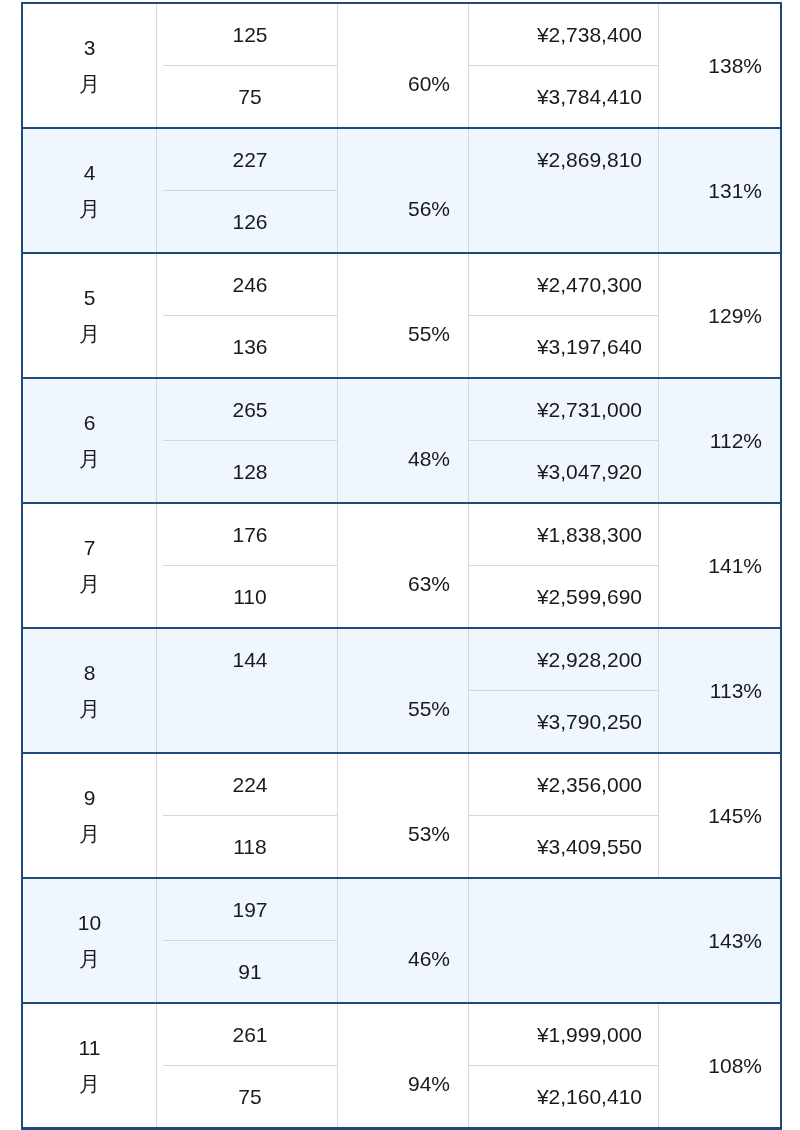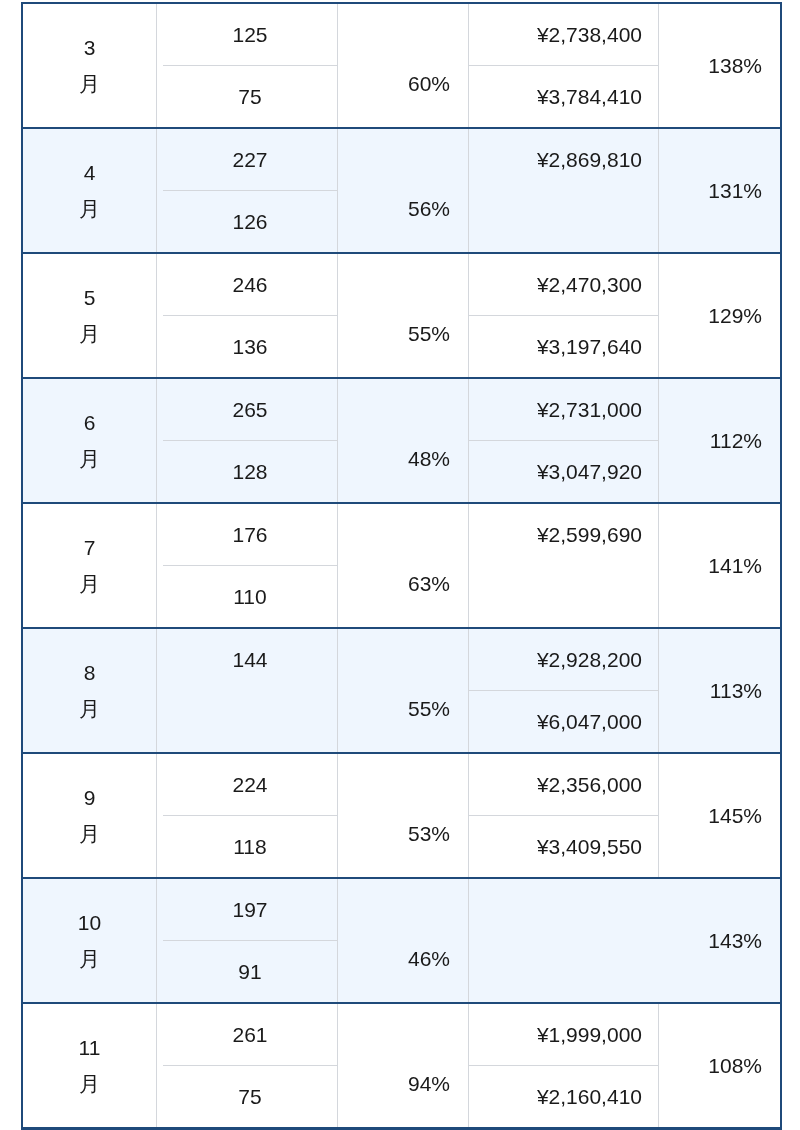--- a/index.html
+++ b/index.html
@@ -98,36 +98,37 @@
       <div class="cell c-month">
         <span>7</span>
         <span>月</span>
       </div>
       <div class="cell c-cnt">
         <div class="sub top">176</div>
         <div class="sub bot">110</div>
       </div>
       <div class="cell c-rate">63%</div>
       <div class="cell c-amt">
+        <div class="sub top">¥1,838,300</div>
         <div class="sub bot">¥2,599,690</div>
       </div>
       <div class="cell c-pct">141%</div>
     </div>
     <div class="grp alt">
       <div class="cell c-month">
         <span>8</span>
         <span>月</span>
       </div>
       <div class="cell c-cnt">
         <div class="sub bot">144</div>
       </div>
       <div class="cell c-rate">55%</div>
       <div class="cell c-amt">
         <div class="sub top">¥2,928,200</div>
-        <div class="sub bot">¥6,047,000</div>
+        <div class="sub bot">¥3,790,250</div>
       </div>
       <div class="cell c-pct">113%</div>
     </div>
     <div class="grp">
       <div class="cell c-month">
         <span>9</span>
         <span>月</span>
       </div>
       <div class="cell c-cnt">
         <div class="sub top">224</div>

